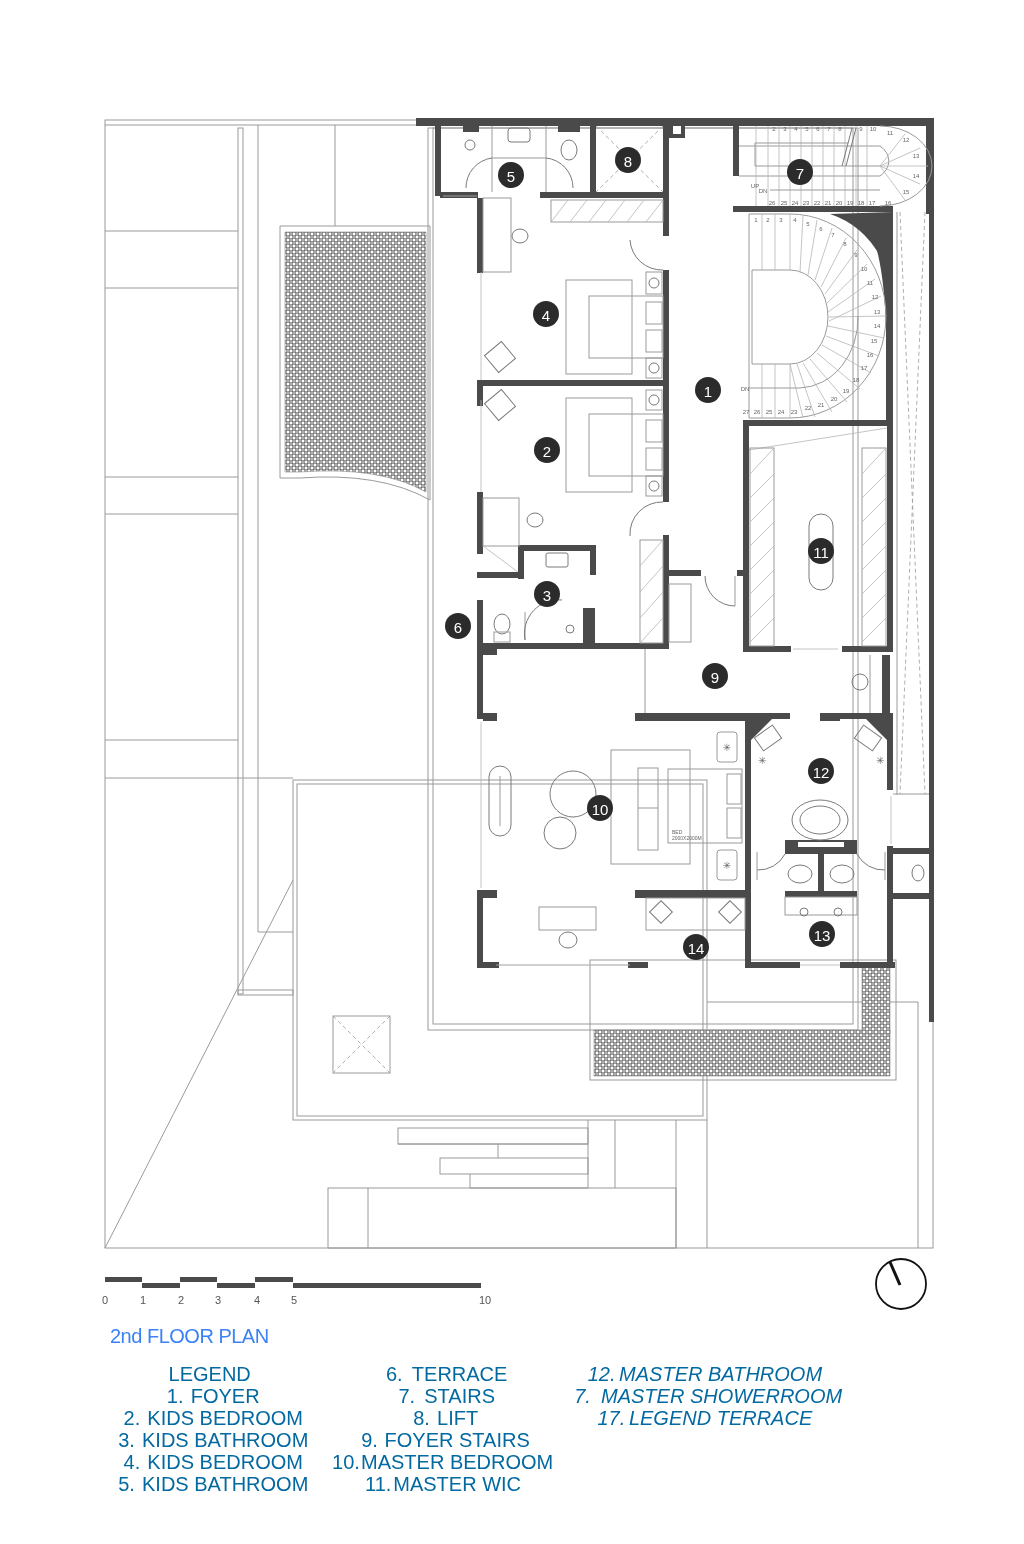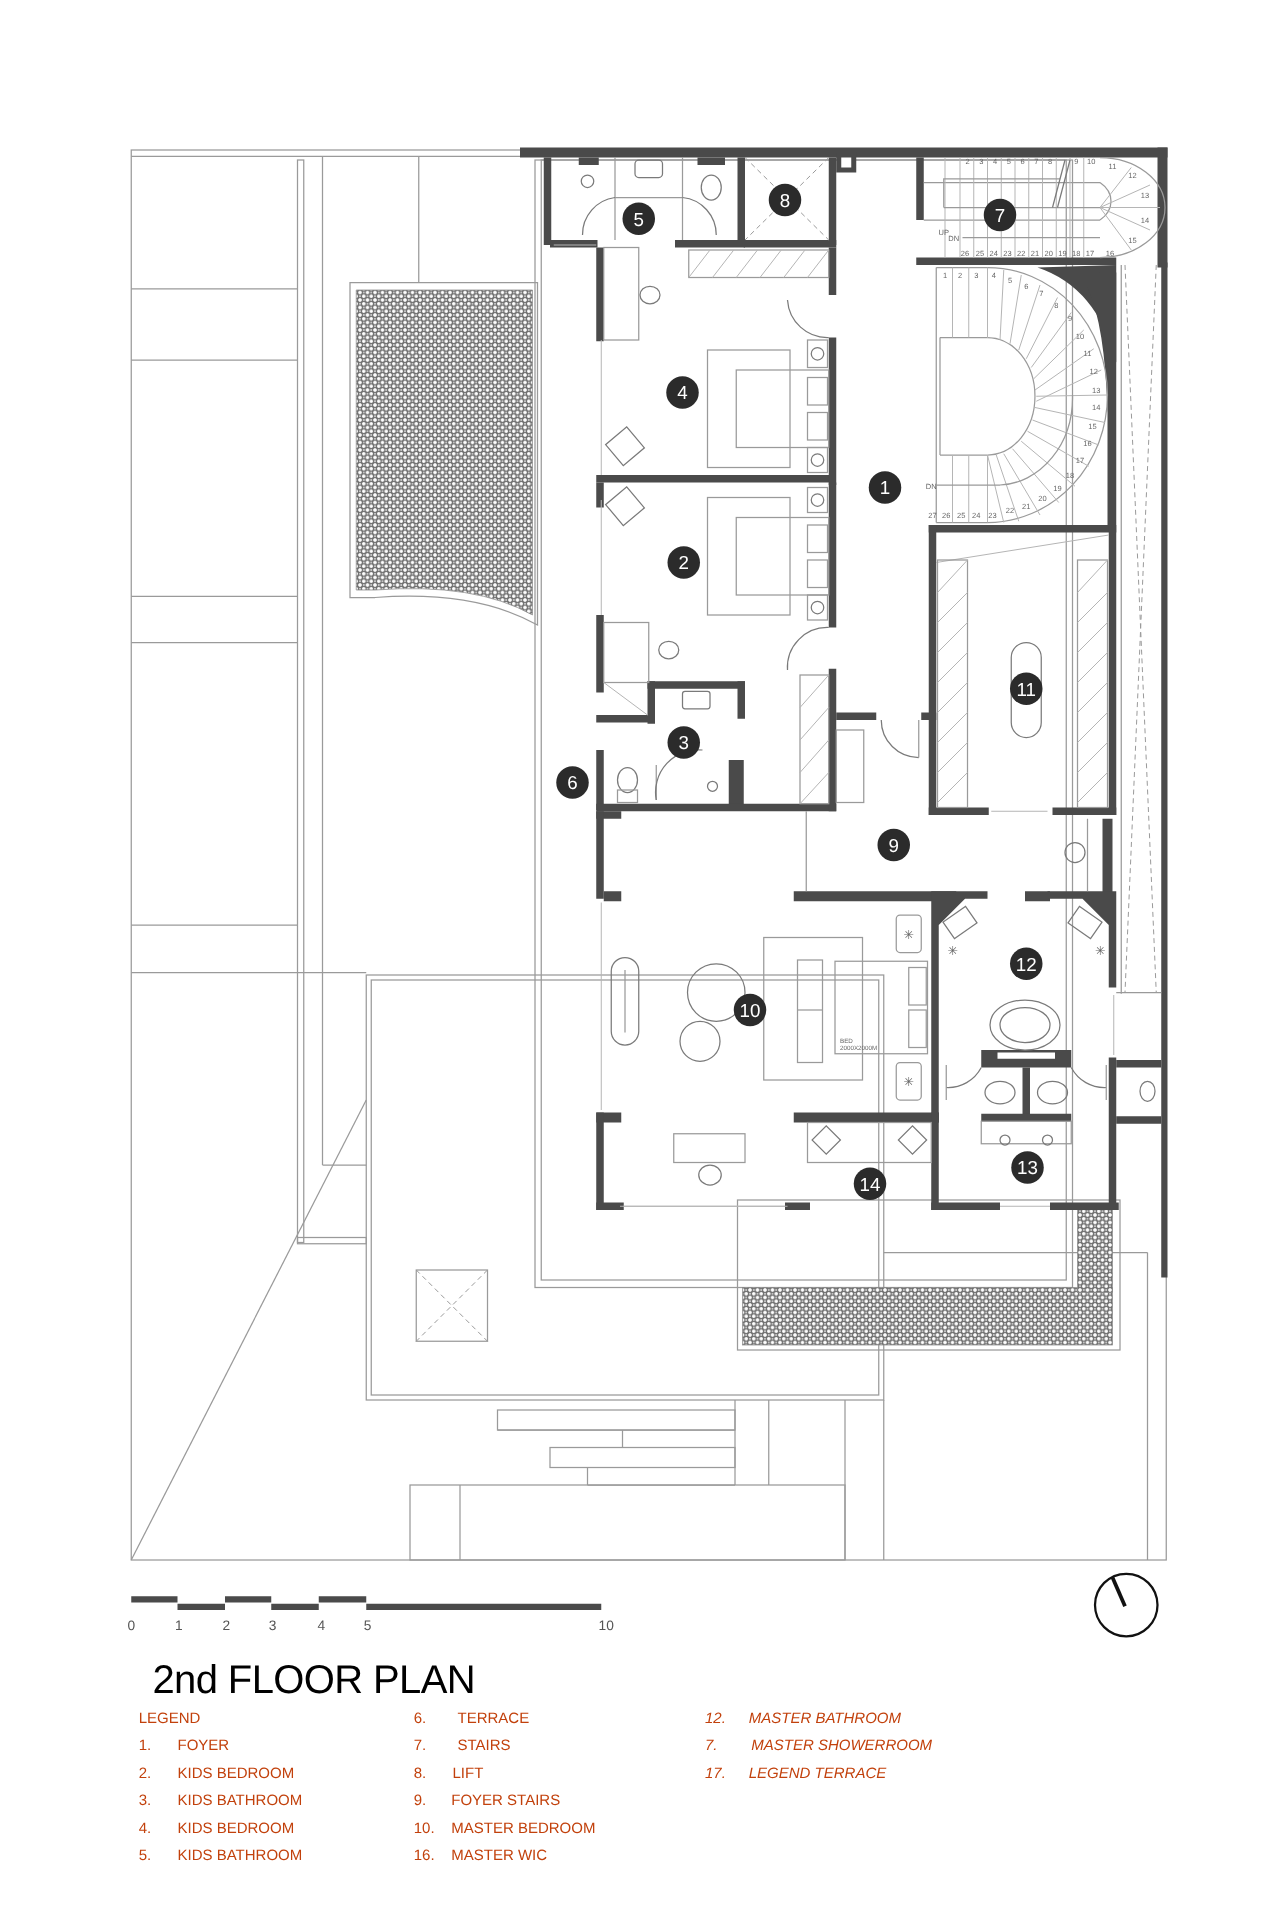--- a/index.html
+++ b/index.html
@@ -9,22 +9,22 @@
   .ln { fill: none; stroke: #9a9a9a; stroke-width: 1; }
   .lnd { fill: none; stroke: #7a7a7a; stroke-width: 1; }
   .thin { fill: none; stroke: #b5b5b5; stroke-width: 0.8; }
   .wall { fill: #4a4a4a; }
   .dash { fill: none; stroke: #9a9a9a; stroke-width: 0.8; stroke-dasharray: 4 3; }
   .badge circle { fill: #2b2b2b; }
   .badge text { fill: #ffffff; font-family: "Liberation Sans", sans-serif; font-size: 15px; text-anchor: middle; dominant-baseline: central; }
   .stairnum { font-family: "Liberation Sans", sans-serif; font-size: 6px; fill: #666; text-anchor: middle; }
   .tiny { font-family: "Liberation Sans", sans-serif; font-size: 5px; fill: #666; }
   .scale-lbl { font-family: "Liberation Sans", sans-serif; font-size: 11px; fill: #555; text-anchor: middle; }
-  .title { position: absolute; left: 122px; top: 1325px; font-size: 32px; color: #000000; letter-spacing: -0.5px; }
-  .legend-col { position: absolute; top: 1363px; font-size: 12px; line-height: 22px; color: #c2410c; }
+  .title { position: absolute; left: 110px; top: 1325px; font-size: 20px; color: #3b82f6; letter-spacing: -0.5px; }
+  .legend-col { position: absolute; top: 1363px; font-size: 20px; line-height: 22px; color: #0369a1; text-align: center; }
   .legend-col div { white-space: nowrap; }
   .legend-col .num { display: inline-block; }
 </style>
 </head>
 <body>
 
 <svg width="1024" height="1544" viewBox="0 0 1024 1544">
   <defs>
     <pattern id="hex" width="6" height="6" patternUnits="userSpaceOnUse">
       <rect width="6" height="6" fill="#ffffff"></rect>
@@ -543,20 +543,20 @@
   <div><span class="num" style="width:31px">4.</span><span>KIDS BEDROOM</span></div>
   <div><span class="num" style="width:31px">5.</span><span>KIDS BATHROOM</span></div>
 </div>
 
 <div class="legend-col" style="left:331px;">
   <div><span class="num" style="width:35px">6.</span><span>TERRACE</span></div>
   <div><span class="num" style="width:35px">7.</span><span>STAIRS</span></div>
   <div><span class="num" style="width:31px">8.</span><span>LIFT</span></div>
   <div><span class="num" style="width:30px">9.</span><span>FOYER STAIRS</span></div>
   <div><span class="num" style="width:30px">10.</span><span>MASTER BEDROOM</span></div>
-  <div><span class="num" style="width:30px">16.</span><span>MASTER WIC</span></div>
+  <div><span class="num" style="width:30px">11.</span><span>MASTER WIC</span></div>
 </div>
 
 <div class="legend-col" style="left:564px;font-style:italic;">
   <div><span class="num" style="width:35px">12.</span><span>MASTER BATHROOM</span></div>
   <div><span class="num" style="width:37px">7.</span><span>MASTER SHOWERROOM</span></div>
   <div><span class="num" style="width:35px">17.</span><span>LEGEND TERRACE</span></div>
 </div>
 
 </body></html>

